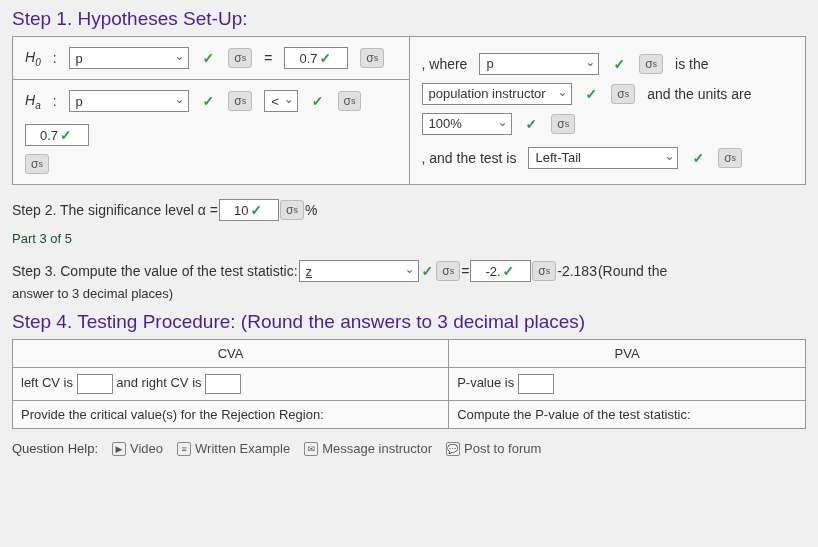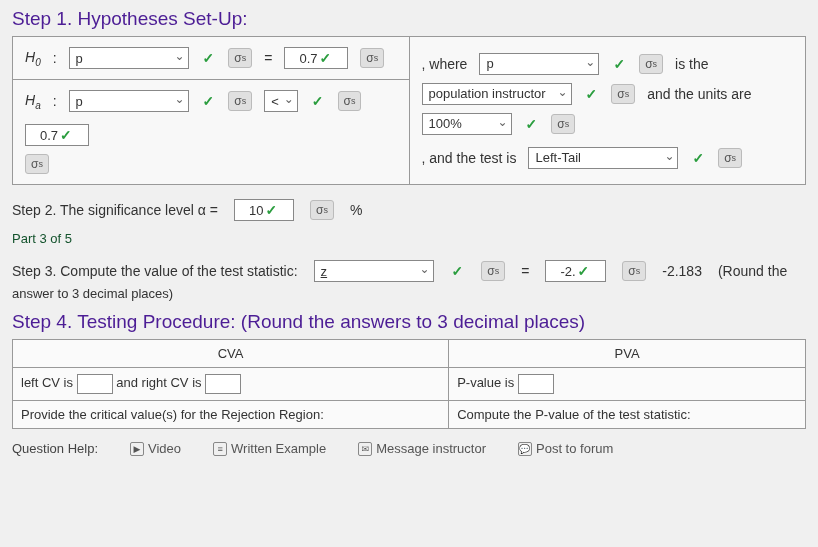--- a/index.html
+++ b/index.html
@@ -88,21 +88,21 @@
       height: 20px;
       display: inline-block;
       vertical-align: middle;
     }
     .italic { font-style: italic; }
     .sub { font-size: 10px; vertical-align: sub; }
     .step-line {
       margin-top: 14px;
       display: flex;
       align-items: center;
-      gap: 16px;
+      gap: 1px;
       flex-wrap: wrap;
       font-size: 14px;
     }
     .part-label {
       text-align: left;
       font-size: 13px;
       color: #14532d;
       margin-top: 10px;
       margin-bottom: 4px;
     }
@@ -119,21 +119,21 @@
     }
     table.proc td, table.proc th {
       border: 1px solid #999;
       padding: 6px 8px;
       font-size: 13px;
       font-weight: normal;
     }
     .help-row {
       display: flex;
       align-items: center;
-      gap: 32px;
+      gap: 14px;
       margin-top: 12px;
       font-size: 13px;
       color: #444;
     }
     .help-item {
       display: inline-flex;
       align-items: center;
       gap: 4px;
       color: #555;
     }

